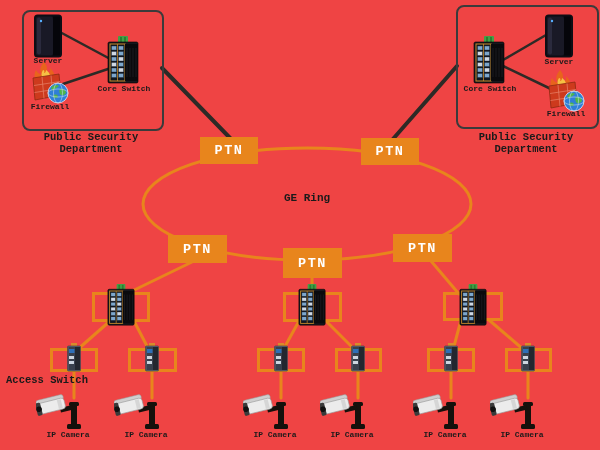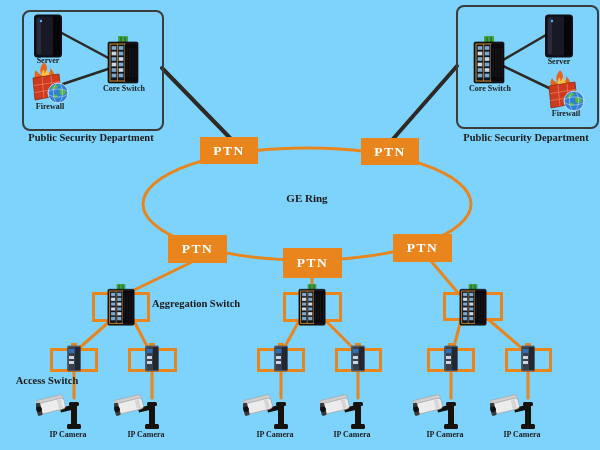--- a/index.html
+++ b/index.html
@@ -1,18 +1,18 @@
 <!DOCTYPE html>
 <html><head>
 <meta charset="utf-8">
 <style>
   html,body{margin:0;padding:0;background:#ffffff;}
   #stage{
-    position:relative;width:600px;height:450px;background:#7dd3fc;overflow:hidden;
-    font-family:Liberation Serif, serif;color:#1a1a1a;
+    position:relative;width:600px;height:450px;background:#ef4444;overflow:hidden;
+    font-family:Liberation Mono, monospace;color:#1a1a1a;
   }
   svg.wires{position:absolute;left:0;top:0;width:600px;height:450px;z-index:1;}
   .dept-box{
     position:absolute;border:2.5px solid #3b3b3b;border-radius:8px;background:transparent;z-index:2;
   }
   .ptn{
     position:absolute;background:#E8851C;color:#fff;z-index:3;
     display:flex;align-items:center;justify-content:center;
     font-weight:bold;font-size:13.5px;letter-spacing:1.5px;
   }
@@ -207,21 +207,20 @@
       <svg viewBox="0 0 34 48">
         <use href="#sym-indswitch"></use>
       </svg>
     </div>
   <div class="obox" style="left:443px;top:292px;width:54px;height:23px"></div>
   <div class="icon" style="left:458px;top:284px;width:30px;height:42px">
       <svg viewBox="0 0 34 48">
         <use href="#sym-indswitch"></use>
       </svg>
     </div>
-  <div class="lbl big" style="left:152px;top:298px;width:110px;text-align:left">Aggregation Switch</div>
 
   <div class="obox" style="left:50px;top:348px;width:42px;height:18px"></div>
   <div class="icon" style="left:66px;top:343px;width:16px;height:30px">
       <svg viewBox="0 0 16 30">
         <use href="#sym-accswitch"></use>
       </svg>
     </div>
   <div class="obox" style="left:128px;top:348px;width:43px;height:18px"></div>
   <div class="icon" style="left:144px;top:343px;width:16px;height:30px">
       <svg viewBox="0 0 16 30">

